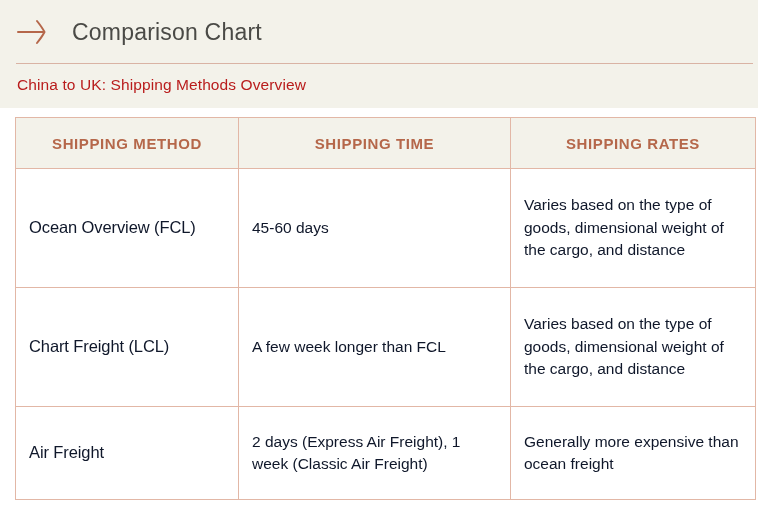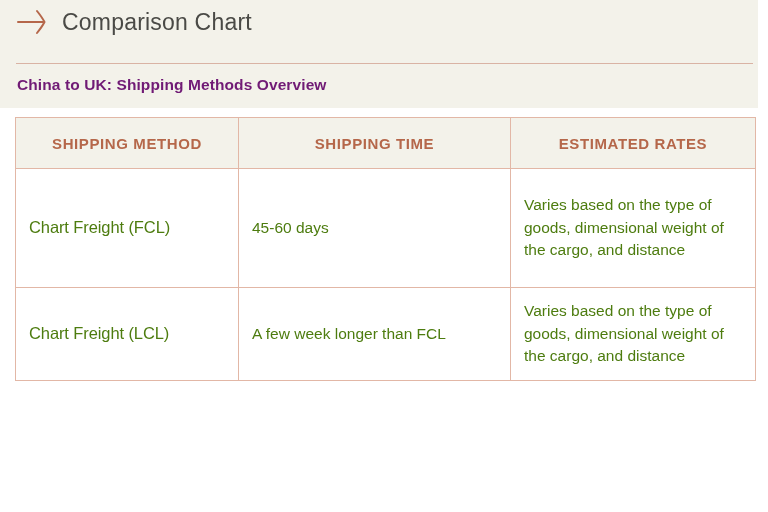--- a/index.html
+++ b/index.html
@@ -27,24 +27,24 @@
     left: 0;
     top: 0;
     width: 758px;
     height: 108px;
     background: #f3f2ea;
   }
 
   .banner-title-row {
     position: absolute;
     left: 16px;
-    top: 0;
+    top: 10px;
     display: flex;
     align-items: center;
-    gap: 10px;
+    gap: 20px;
     height: 44px;
   }
 
   .arrow-icon {
     width: 36px;
     height: 28px;
     display: block;
     flex: 0 0 auto;
   }
 
@@ -64,22 +64,22 @@
     width: 737px;
     height: 1px;
     background: #d9b3a4;
   }
 
   .banner-subtitle {
     position: absolute;
     left: 17px;
     top: 76px;
     font-size: 15.5px;
-    font-weight: 700;
-    color: #701a75;
+    font-weight: 400;
+    color: #b91c1c;
     letter-spacing: 0.1px;
     white-space: nowrap;
     line-height: 1.2;
   }
 
   
   .comparison-table {
     position: absolute;
     left: 15px;
     top: 117px;
@@ -105,21 +105,21 @@
     text-align: center;
     color: #b5674a;
     font-size: 15px;
     font-weight: bold;
     letter-spacing: 0.6px;
   }
 
   .comparison-table tbody td {
     background: #ffffff;
     height: 118px;
-    color: #4d7c0f;
+    color: #0f172a;
     font-size: 15.5px;
     line-height: 1.45;
   }
 
   .cell-inner {
     padding: 6px 12px 6px 13px;
   }
 
   .cell-method {
     font-size: 16.5px;
@@ -157,42 +157,53 @@
   <table class="comparison-table">
     <colgroup>
       <col class="col-method">
       <col class="col-time">
       <col class="col-rates">
     </colgroup>
     <thead>
       <tr>
         <th>SHIPPING METHOD</th>
         <th>SHIPPING TIME</th>
-        <th>ESTIMATED RATES</th>
+        <th>SHIPPING RATES</th>
       </tr>
     </thead>
     <tbody>
       <tr>
         <td>
-          <div class="cell-inner cell-method">Chart Freight (FCL)</div>
+          <div class="cell-inner cell-method">Ocean Overview (FCL)</div>
         </td>
         <td>
           <div class="cell-inner">45-60 days</div>
         </td>
         <td>
           <div class="cell-inner">Varies based on the type of goods, dimensional weight of the cargo, and distance</div>
         </td>
       </tr>
       <tr>
         <td>
           <div class="cell-inner cell-method">Chart Freight (LCL)</div>
         </td>
         <td>
           <div class="cell-inner">A few week longer than FCL</div>
         </td>
         <td>
           <div class="cell-inner">Varies based on the type of goods, dimensional weight of the cargo, and distance</div>
+        </td>
+      </tr>
+      <tr>
+        <td>
+          <div class="cell-inner cell-method">Air Freight</div>
+        </td>
+        <td>
+          <div class="cell-inner">2 days (Express Air Freight), 1 week (Classic Air Freight)</div>
+        </td>
+        <td>
+          <div class="cell-inner">Generally more expensive than ocean freight</div>
         </td>
       </tr>
     </tbody>
   </table>
 
 </div>
 
 </body></html>

